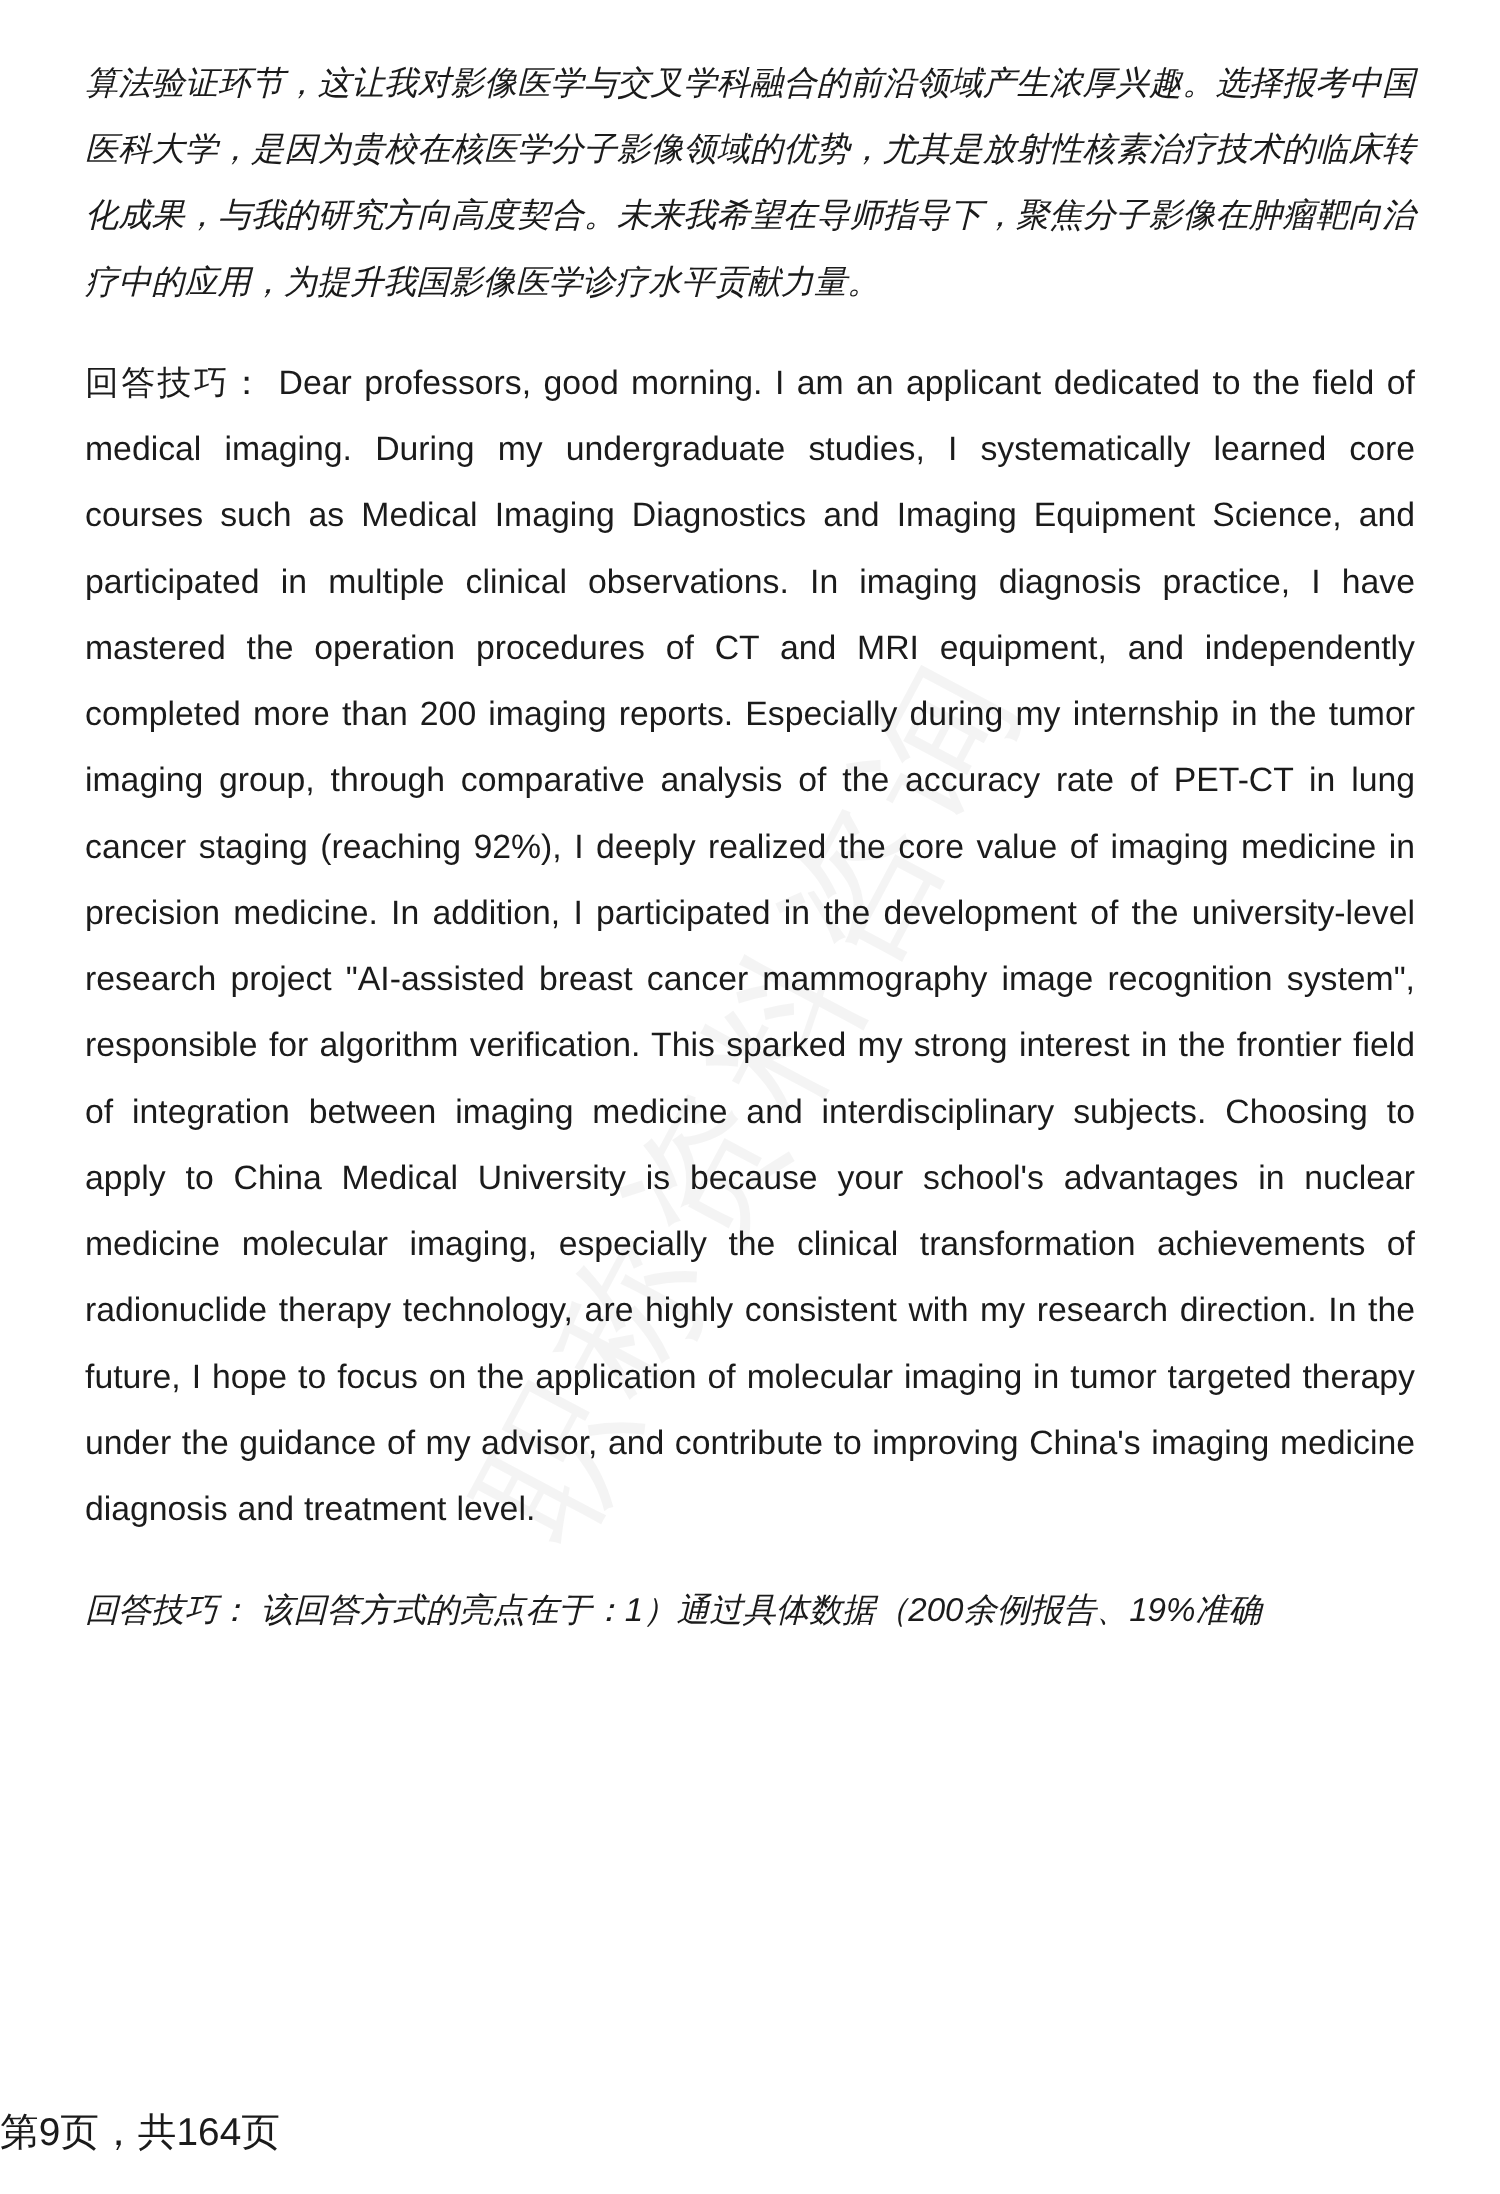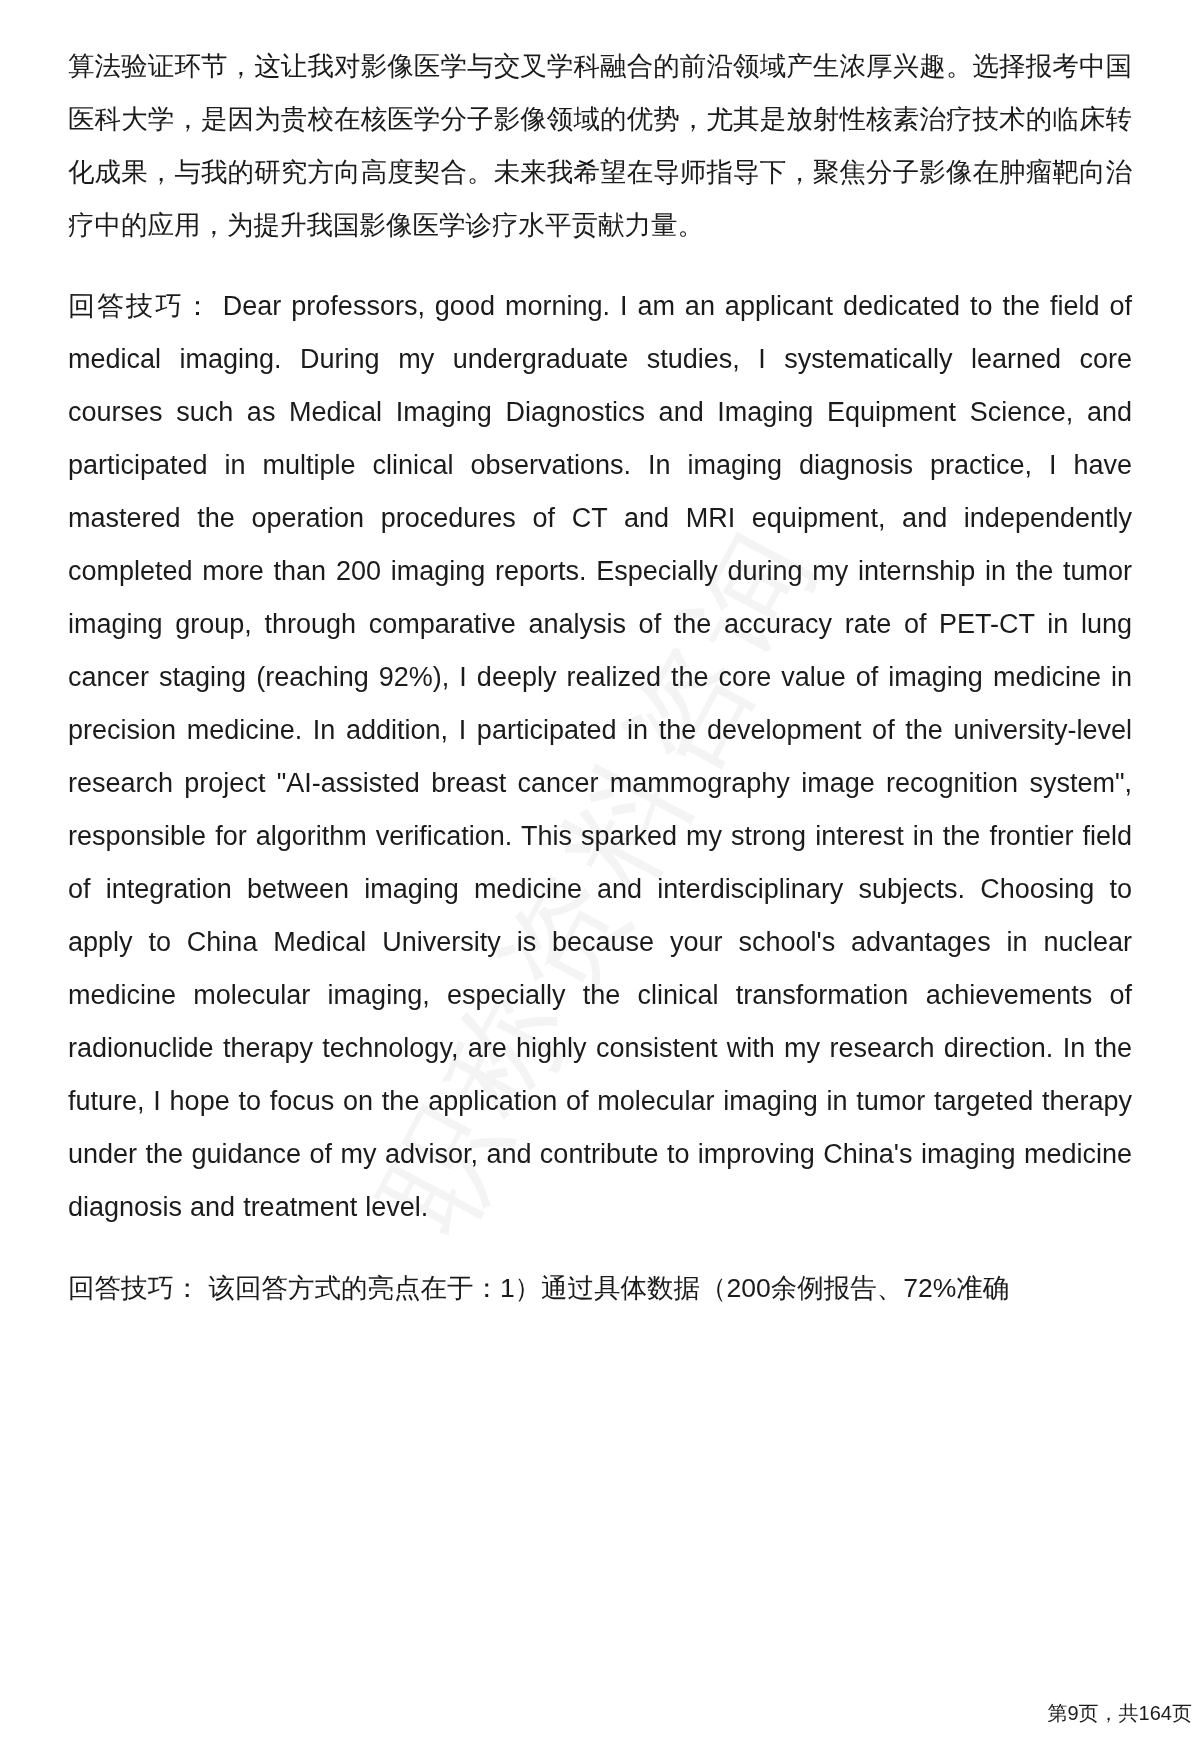--- a/index.html
+++ b/index.html
@@ -54,35 +54,36 @@
     font-size: 26.5px;
     line-height: 53px;
     text-align: justify;
     text-justify: inter-ideograph;
     letter-spacing: 0px;
     word-spacing: 0.5px;
     color: #1b1b1b;
   }
   p.para-cn {
     font-size: 26.5px;
+    font-style: italic;
   }
   p.para-en {
     font-size: 27px;
     line-height: 53px;
   }
   .label {
     white-space: nowrap;
   }
   .footer {
     position: absolute;
     left: 0;
     bottom: 28px;
     width: 1192px;
-    text-align: right;
-    font-size: 20px;
+    text-align: left;
+    font-size: 31px;
     color: #1b1b1b;
     z-index: 6;
   }
   .truncated {
     margin-bottom: 0;
   }
 </style>
 </head>
 <body>
 
@@ -98,20 +99,20 @@
       <span>算法验证环节，这让我对影像医学与交叉学科融合的前沿领域产生浓厚兴趣。选择报考中国医科大学，是因为贵校在核医学分子影像领域的优势，尤其是放射性核素治疗技术的临床转化成果，与我的研究方向高度契合。未来我希望在导师指导下，聚焦分子影像在肿瘤靶向治疗中的应用，为提升我国影像医学诊疗水平贡献力量。</span>
     </p>
 
     <p class="para para-en">
       <span class="label">回答技巧：</span>
       <span>Dear professors, good morning. I am an applicant dedicated to the field of medical imaging. During my undergraduate studies, I systematically learned core courses such as Medical Imaging Diagnostics and Imaging Equipment Science, and participated in multiple clinical observations. In imaging diagnosis practice, I have mastered the operation procedures of CT and MRI equipment, and independently completed more than 200 imaging reports. Especially during my internship in the tumor imaging group, through comparative analysis of the accuracy rate of PET-CT in lung cancer staging (reaching 92%), I deeply realized the core value of imaging medicine in precision medicine. In addition, I participated in the development of the university-level research project "AI-assisted breast cancer mammography image recognition system", responsible for algorithm verification. This sparked my strong interest in the frontier field of integration between imaging medicine and interdisciplinary subjects. Choosing to apply to China Medical University is because your school's advantages in nuclear medicine molecular imaging, especially the clinical transformation achievements of radionuclide therapy technology, are highly consistent with my research direction. In the future, I hope to focus on the application of molecular imaging in tumor targeted therapy under the guidance of my advisor, and contribute to improving China's imaging medicine diagnosis and treatment level.</span>
     </p>
 
     <p class="para para-cn truncated">
       <span class="label">回答技巧：</span>
-      <span>该回答方式的亮点在于：1）通过具体数据（200余例报告、72%准确</span>
+      <span>该回答方式的亮点在于：1）通过具体数据（200余例报告、19%准确</span>
     </p>
 
   </div>
 
   <div class="footer">第9页，共164页</div>
 
 </div>
 
 </body></html>

